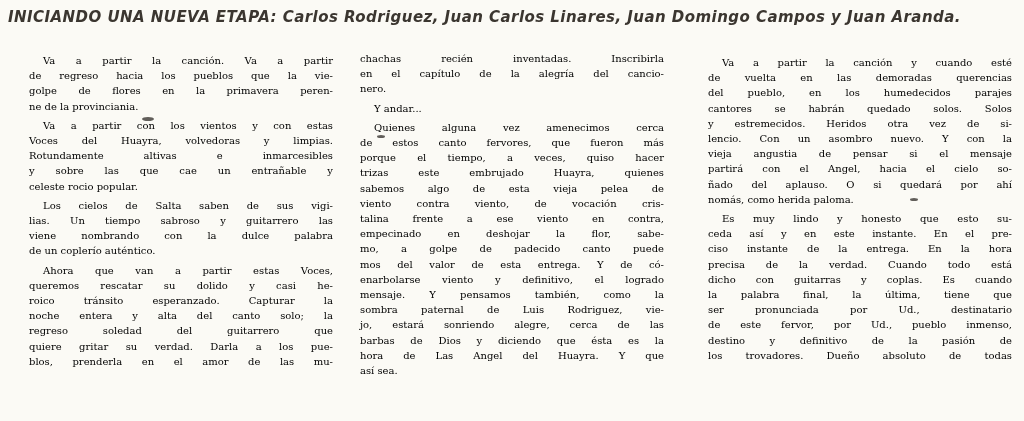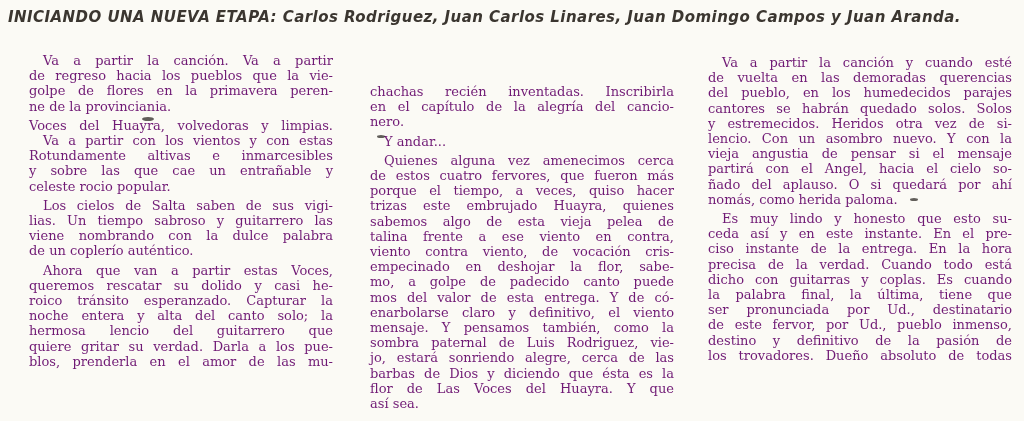--- a/index.html
+++ b/index.html
@@ -24,27 +24,27 @@
       font-style: italic;
       font-size: 15px;
       letter-spacing: 0.45px;
       color: #3b3630;
       white-space: nowrap;
     }
     .column {
       position: absolute;
       top: 53px;
       font-family: "DejaVu Serif", serif;
-      font-size: 13px;
+      font-size: 10px;
       line-height: 15.2px;
-      color: #701a75;
+      color: #000000;
       text-align: justify;
     }
     .col-1 { left: 15px; width: 318px; }
-    .col-2 { left: 356px; width: 318px; top: 51px; margin-top: 33px; }
+    .col-2 { left: 346px; width: 318px; top: 51px; }
     .col-3 { left: 694px; width: 318px; top: 55px; }
     .para {
       margin: 0 0 4px 0;
       text-indent: 14px;
     }
     .line {
       display: block;
       text-align: justify;
       text-align-last: justify;
       white-space: nowrap;
@@ -70,69 +70,69 @@
 </div>
 
 <div class="column col-1">
   <div class="para">
     <span class="line indent">Va a partir la canción. Va a partir</span>
     <span class="line">de regreso hacia los pueblos que la vie-</span>
     <span class="line">golpe de flores en la primavera peren-</span>
     <span class="line last">ne de la provinciania.</span>
   </div>
   <div class="para">
+    <span class="line indent">Va a partir con los vientos y con estas</span>
     <span class="line">Voces del Huayra, volvedoras y limpias.</span>
-    <span class="line indent">Va a partir con los vientos y con estas</span>
     <span class="line">Rotundamente altivas e inmarcesibles</span>
     <span class="line">y sobre las que cae un entrañable y</span>
     <span class="line last">celeste rocio popular.</span>
   </div>
   <div class="para">
     <span class="line indent">Los cielos de Salta saben de sus vigi-</span>
     <span class="line">lias. Un tiempo sabroso y guitarrero las</span>
     <span class="line">viene nombrando con la dulce palabra</span>
     <span class="line last">de un coplerío auténtico.</span>
   </div>
   <div class="para">
     <span class="line indent">Ahora que van a partir estas Voces,</span>
     <span class="line">queremos rescatar su dolido y casi he-</span>
     <span class="line">roico tránsito esperanzado. Capturar la</span>
     <span class="line">noche entera y alta del canto solo; la</span>
-    <span class="line">hermosa lencio del guitarrero que</span>
+    <span class="line">regreso soledad del guitarrero que</span>
     <span class="line">quiere gritar su verdad. Darla a los pue-</span>
     <span class="line">blos, prenderla en el amor de las mu-</span>
   </div>
 </div>
 
 <div class="column col-2">
   <div class="para">
     <span class="line">chachas recién inventadas. Inscribirla</span>
     <span class="line">en el capítulo de la alegría del cancio-</span>
     <span class="line last">nero.</span>
   </div>
   <div class="para">
     <span class="line indent last">Y andar...</span>
   </div>
   <div class="para">
     <span class="line indent">Quienes alguna vez amenecimos cerca</span>
-    <span class="line">de estos cuatro fervores, que fueron más</span>
+    <span class="line">de estos canto fervores, que fueron más</span>
     <span class="line">porque el tiempo, a veces, quiso hacer</span>
     <span class="line">trizas este embrujado Huayra, quienes</span>
     <span class="line">sabemos algo de esta vieja pelea de</span>
+    <span class="line">viento contra viento, de vocación cris-</span>
     <span class="line">talina frente a ese viento en contra,</span>
-    <span class="line">viento contra viento, de vocación cris-</span>
     <span class="line">empecinado en deshojar la flor, sabe-</span>
     <span class="line">mo, a golpe de padecido canto puede</span>
     <span class="line">mos del valor de esta entrega. Y de có-</span>
-    <span class="line">enarbolarse claro y definitivo, el viento</span>
+    <span class="line">enarbolarse viento y definitivo, el logrado</span>
     <span class="line">mensaje. Y pensamos también, como la</span>
     <span class="line">sombra paternal de Luis Rodriguez, vie-</span>
     <span class="line">jo, estará sonriendo alegre, cerca de las</span>
     <span class="line">barbas de Dios y diciendo que ésta es la</span>
-    <span class="line">flor de Las Voces del Huayra. Y que</span>
+    <span class="line">hora de Las Angel del Huayra. Y que</span>
     <span class="line last">así sea.</span>
   </div>
 </div>
 
 <div class="column col-3">
   <div class="para">
     <span class="line indent">Va a partir la canción y cuando esté</span>
     <span class="line">de vuelta en las demoradas querencias</span>
     <span class="line">del pueblo, en los humedecidos parajes</span>
     <span class="line">cantores se habrán quedado solos. Solos</span>

